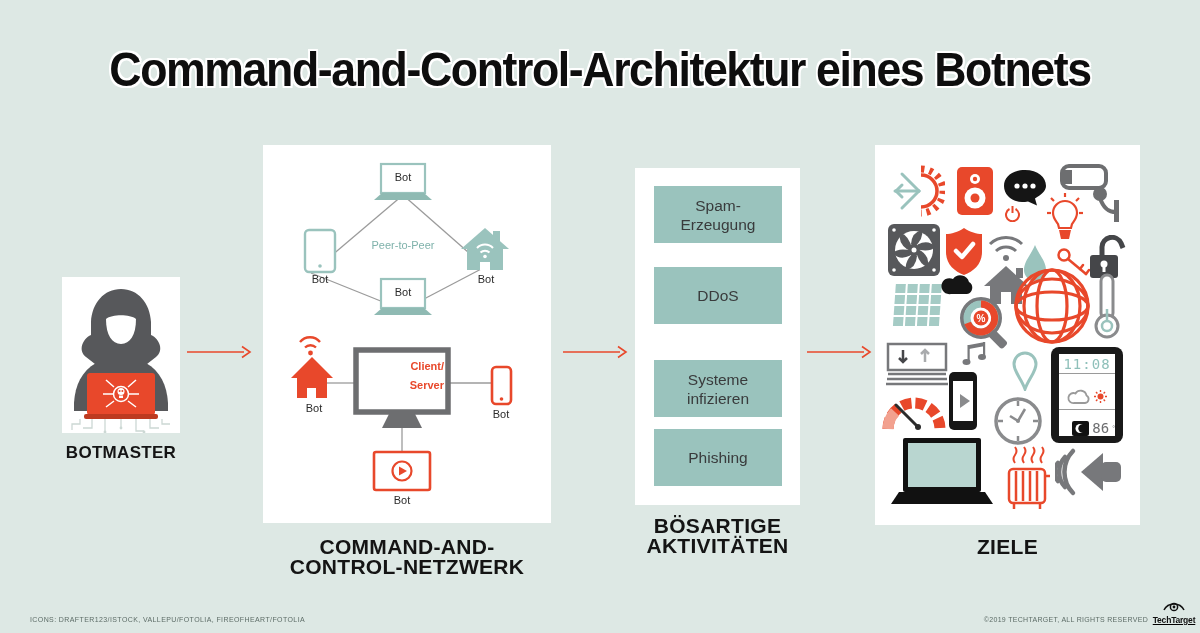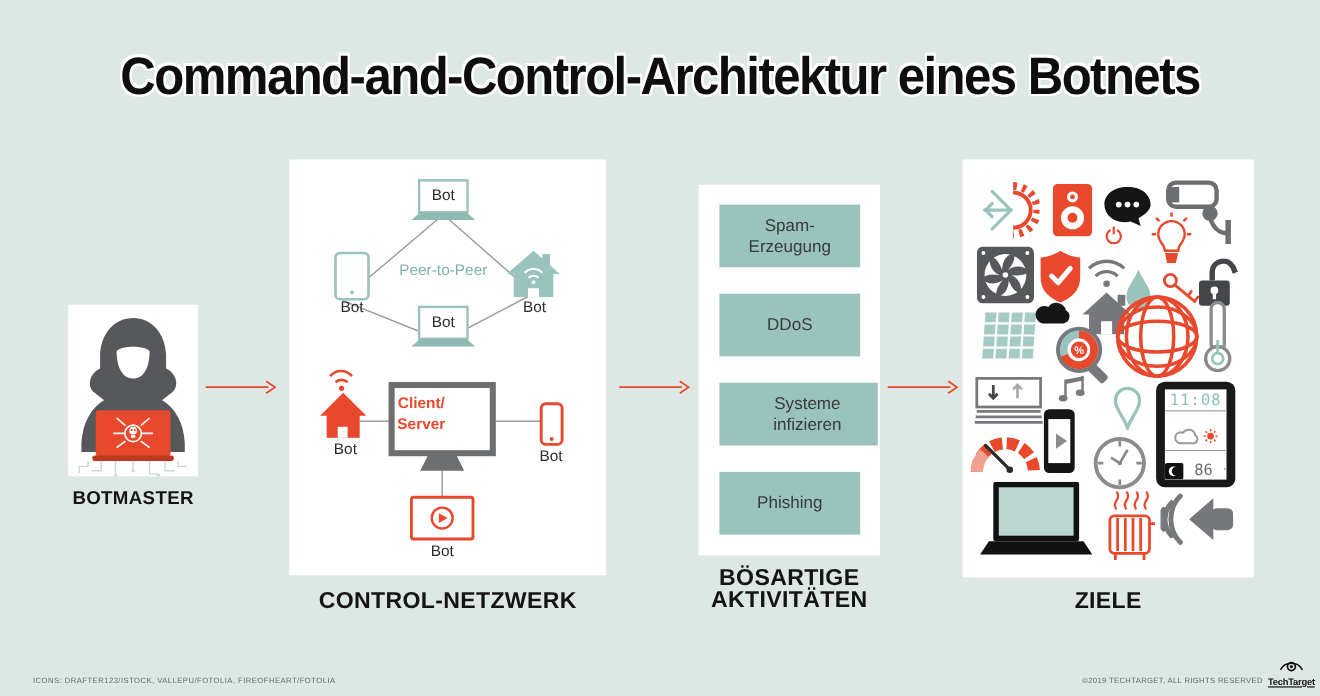--- a/index.html
+++ b/index.html
@@ -7,37 +7,37 @@
           font-family:"Liberation Sans",sans-serif;}
   .abs{position:absolute;}
   .panel{position:absolute;background:#fff;}
   #title{position:absolute;left:0;right:0;top:42px;text-align:center;white-space:nowrap;
          font-size:48px;font-weight:bold;letter-spacing:-1.5px;color:#0e0e0e;
          transform:scaleX(.93);transform-origin:center;
          text-shadow:-2px -2px 0 #fff,2px -2px 0 #fff,-2px 2px 0 #fff,2px 2px 0 #fff,
                      0 -2px 0 #fff,0 2px 0 #fff,-2px 0 0 #fff,2px 0 0 #fff;}
   .seclabel{position:absolute;text-align:center;font-weight:bold;color:#141414;
             font-size:21px;line-height:20px;letter-spacing:.3px;}
-  .lbl{position:absolute;text-align:center;font-size:14px;color:#2b2b2b;line-height:17px;}
+  .lbl{position:absolute;text-align:center;font-size:11px;color:#2b2b2b;line-height:17px;}
   .p2p-title{color:#7fb2ab;}
   .cs-title{color:#e8482b;font-weight:bold;line-height:19px;}
   .activity{position:absolute;left:19px;width:128px;height:57px;background:#9ac3bd;
             display:flex;flex-direction:column;justify-content:center;
             font-size:15.5px;line-height:19px;color:#393b3c;text-align:center;}
   .icon{position:absolute;}
   
   #thermostat{position:absolute;left:1051px;top:347px;width:72px;height:96px;background:#191919;border-radius:8px;}
   #thermostat .screen{position:absolute;left:8px;top:7px;right:8px;bottom:7px;background:#fff;
                       display:flex;flex-direction:column;gap:10px;}
   #thermostat .time{height:23px;display:flex;align-items:center;justify-content:center;
                     font-family:"DejaVu Sans Mono",monospace;font-size:14px;letter-spacing:1px;
                     color:#8fc0ba;border-bottom:1.5px solid #9a9a9a;}
   #thermostat .weather{height:30px;display:flex;align-items:center;justify-content:center;gap:3px;
                        border-bottom:1.5px solid #9a9a9a;}
-  #thermostat .bottom{flex:1;display:flex;align-items:center;justify-content:space-between;gap:3px;}
+  #thermostat .bottom{flex:1;display:flex;align-items:center;justify-content:flex-end;gap:3px;}
   #thermostat .temp{font-family:"DejaVu Sans Mono",monospace;font-size:14px;color:#6d6e70;}
   #thermostat .unit{font-size:7px;color:#6d6e70;vertical-align:top;}
   
   #credits{position:absolute;left:30px;top:616px;font-size:7px;letter-spacing:.4px;color:#5d6c67;}
   #copyright{position:absolute;right:52px;top:616px;font-size:7px;letter-spacing:.3px;color:#5d6c67;}
   #logo{position:absolute;left:1152px;top:598px;width:44px;text-align:center;text-decoration:underline;}
   #logo .logo-text{font-size:8.5px;font-weight:bold;color:#111;letter-spacing:-.2px;line-height:9px;}
 </style>
 </head>
 <body>
@@ -143,46 +143,47 @@
         <circle cx="139" cy="326" r="9.5" fill="none" stroke="#e8482b" stroke-width="2.2"></circle>
         <polygon points="136,321.5 144,326 136,330.5" fill="#e8482b"></polygon>
       </g>
     </svg>
   </div>
   <div class="lbl" style="left:363px;top:169px;width:80px;">Bot</div>
   <div class="lbl p2p-title" style="left:333px;top:237px;width:140px;">Peer-to-Peer</div>
   <div class="lbl" style="left:282px;top:271px;width:76px;">Bot</div>
   <div class="lbl" style="left:448px;top:271px;width:76px;">Bot</div>
   <div class="lbl" style="left:363px;top:284px;width:80px;">Bot</div>
-  <div class="lbl cs-title" style="left:340px;top:357px;width:86px;">
+  <div class="lbl cs-title" style="left:358px;top:357px;width:86px;text-align:right;">
     <div>Client/</div>
     <div>Server</div>
   </div>
   <div class="lbl" style="left:276px;top:400px;width:76px;">Bot</div>
   <div class="lbl" style="left:463px;top:406px;width:76px;">Bot</div>
   <div class="lbl" style="left:364px;top:492px;width:76px;">Bot</div>
   <div class="seclabel" style="left:273px;top:537px;width:268px;">
+    <div>COMMAND-AND-</div>
     <div>CONTROL-NETZWERK</div>
   </div>
 
   <svg class="abs" style="left:562px;top:345px;" width="66" height="14" viewBox="0 0 66 14">
     <line x1="1" y1="7" x2="58" y2="7" stroke="#e8482b" stroke-width="1.6"></line>
     <path d="M56 1.5 L64 7 L56 12.5" fill="none" stroke="#e8482b" stroke-width="1.6"></path>
   </svg>
 
   <div class="panel" style="left:635px;top:168px;width:165px;height:337px;">
     <div class="activity" style="top:18px;">
       <div>Spam-</div>
       <div>Erzeugung</div>
     </div>
     <div class="activity" style="top:99px;">
       <div>DDoS</div>
       <div></div>
     </div>
-    <div class="activity" style="top:180px;padding-left:16px;">
+    <div class="activity" style="top:192px;">
       <div>Systeme</div>
       <div>infizieren</div>
     </div>
     <div class="activity" style="top:261px;">
       <div>Phishing</div>
       <div></div>
     </div>
   </div>
   <div class="seclabel" style="left:625px;top:516px;width:185px;">
     <div>BÖSARTIGE</div>

